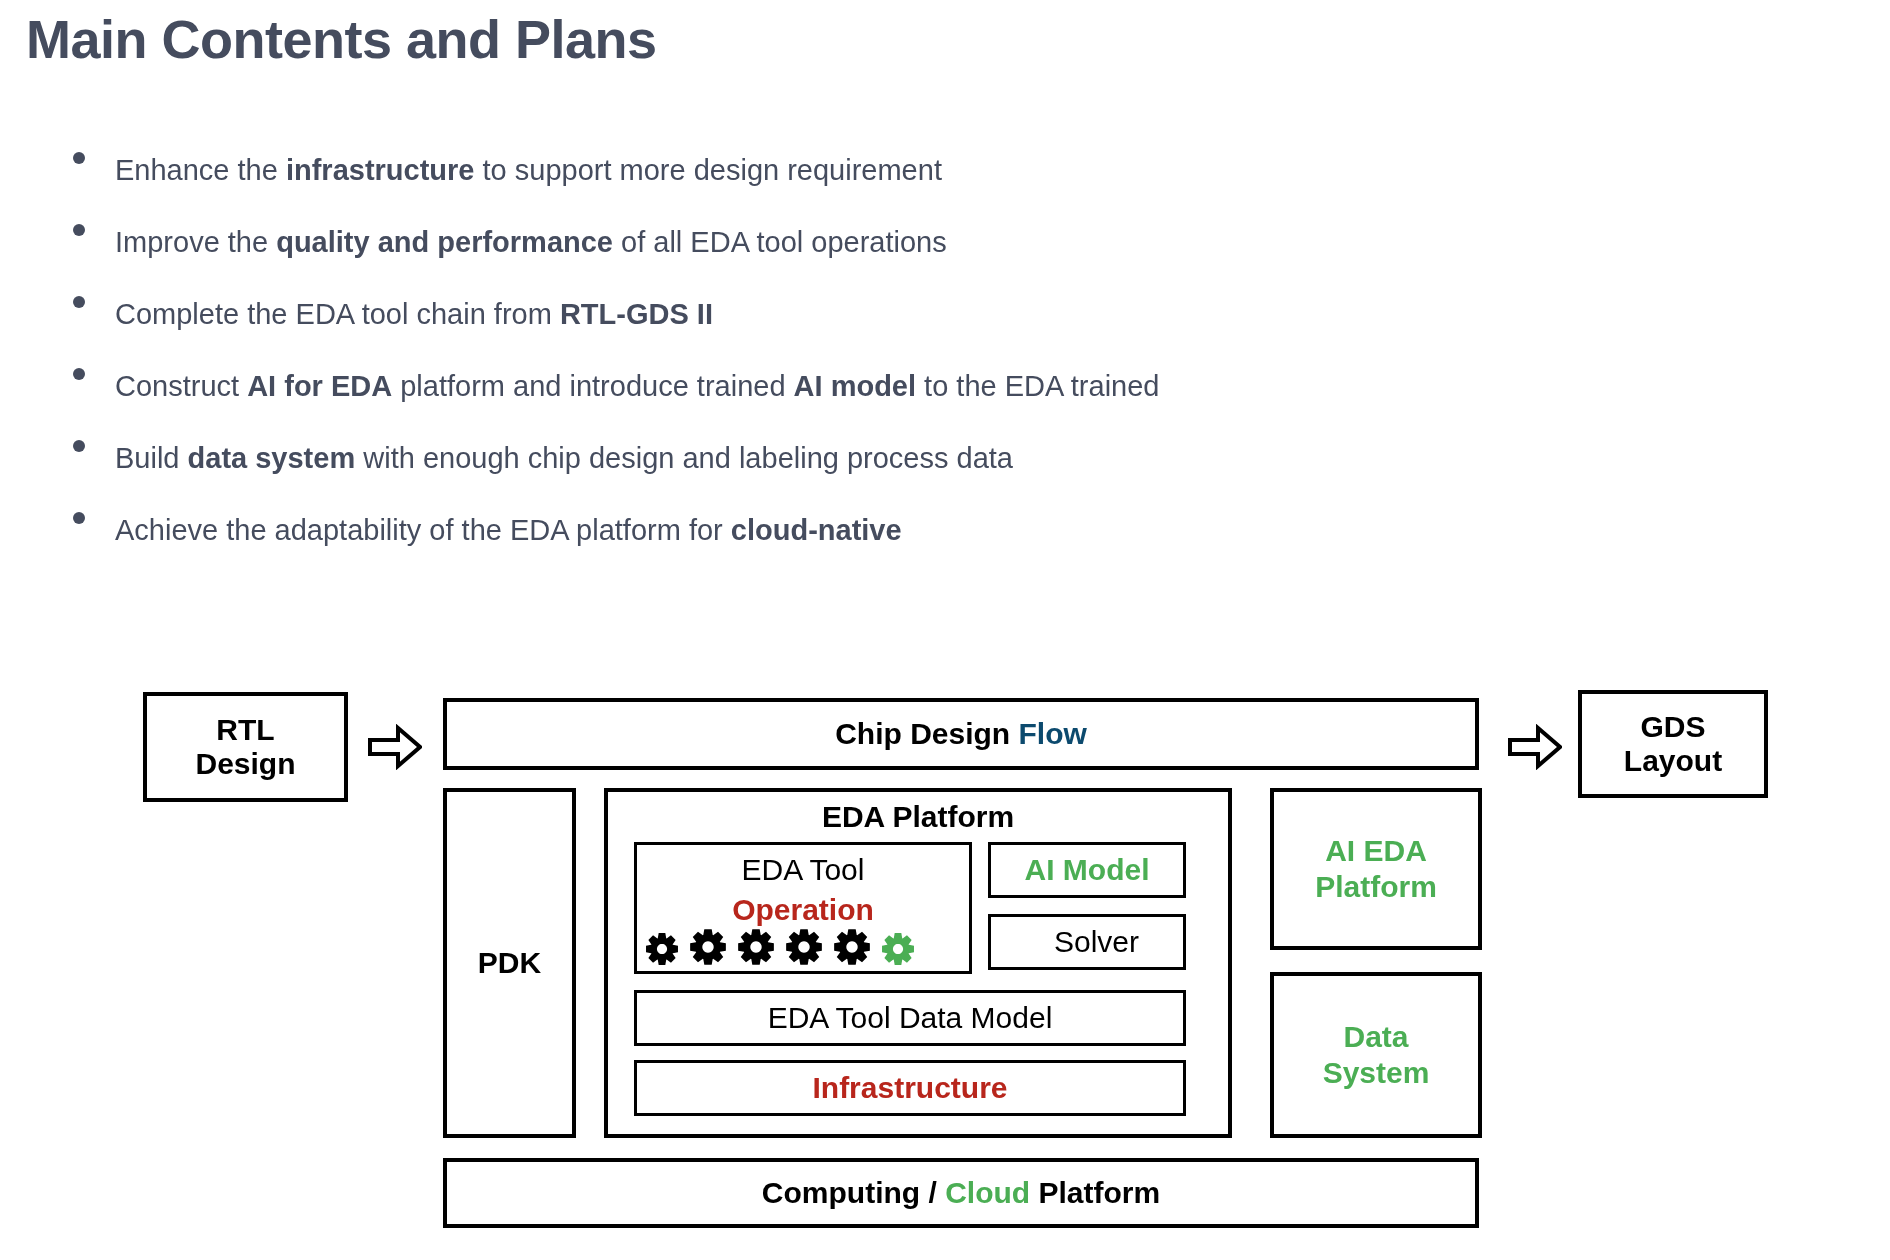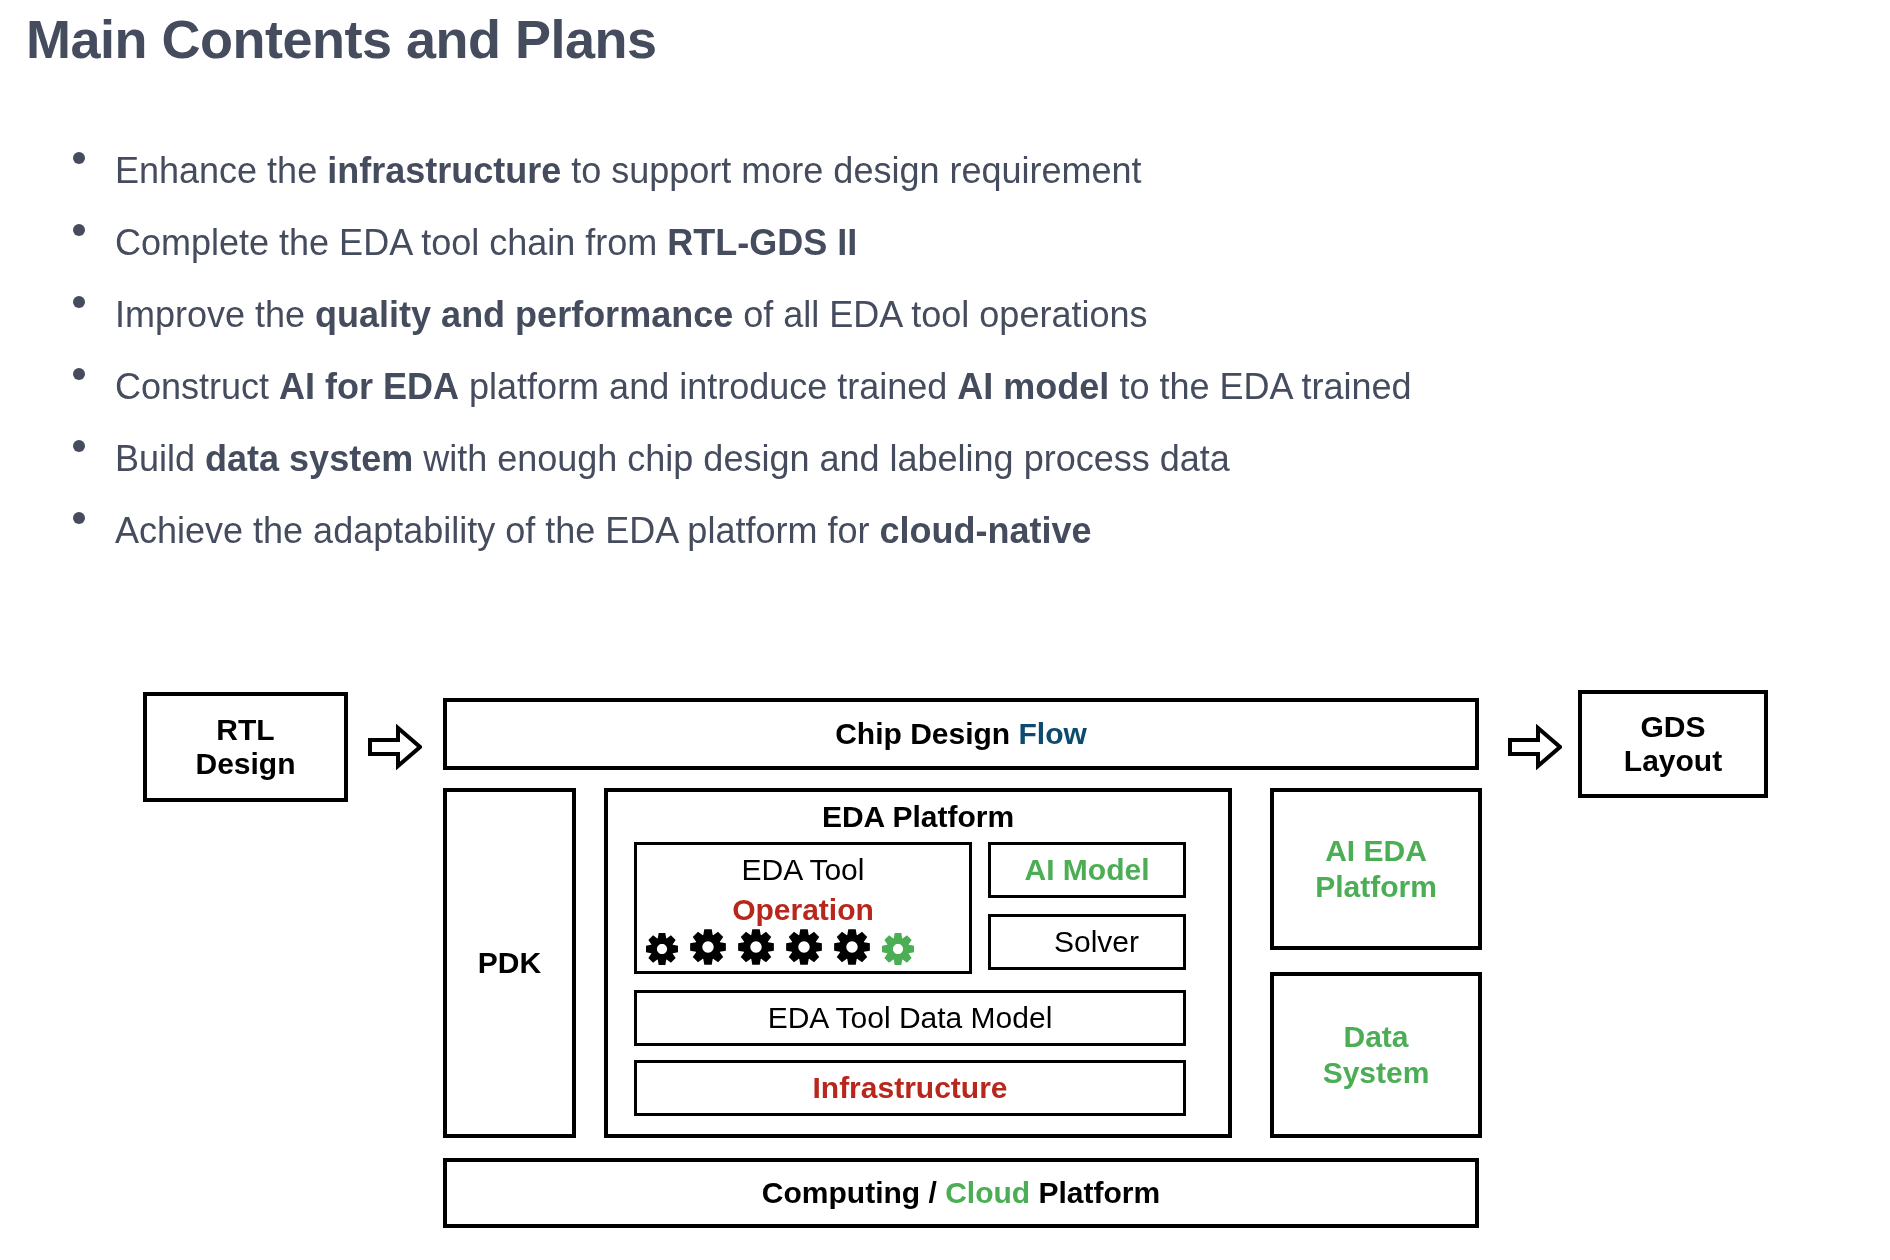--- a/index.html
+++ b/index.html
@@ -45,21 +45,21 @@
     position: absolute;
     left: 13px;
     top: 50%;
     transform: translateY(-50%);
     width: 12px;
     height: 12px;
     border-radius: 50%;
     background: #454C5E;
   }
   .bullet-text {
-    font-size: 36px;
+    font-size: 29px;
     color: #454C5E;
     line-height: 1.15;
     white-space: nowrap;
     margin-top: 25px;
   }
   .bullet-text b { font-weight: bold; }
 
   
   #diagram {
     position: absolute;
@@ -184,25 +184,25 @@
 
 <div id="page-title" style="color: rgb(69, 76, 94);">Main Contents and Plans</div>
 
 <div id="bullet-list">
     <div class="bullet-row">
       <span class="bullet-dot"></span>
       <span class="bullet-text"><span>Enhance the </span><b>infrastructure</b><span> to support more design requirement</span></span>
     </div>
     <div class="bullet-row">
       <span class="bullet-dot"></span>
+      <span class="bullet-text"><span>Improve the </span><b>quality and performance</b><span> of all EDA tool operations</span></span>
+    </div>
+    <div class="bullet-row">
+      <span class="bullet-dot"></span>
       <span class="bullet-text"><span>Complete the EDA tool chain from </span><b>RTL-GDS II</b></span>
-    </div>
-    <div class="bullet-row">
-      <span class="bullet-dot"></span>
-      <span class="bullet-text"><span>Improve the </span><b>quality and performance</b><span> of all EDA tool operations</span></span>
     </div>
     <div class="bullet-row">
       <span class="bullet-dot"></span>
       <span class="bullet-text"><span>Construct </span><b>AI for EDA</b><span> platform and introduce trained </span><b>AI model</b><span> to the EDA trained</span></span>
     </div>
     <div class="bullet-row">
       <span class="bullet-dot"></span>
       <span class="bullet-text"><span>Build </span><b>data system</b><span> with enough chip design and labeling process data</span></span>
     </div>
     <div class="bullet-row">

